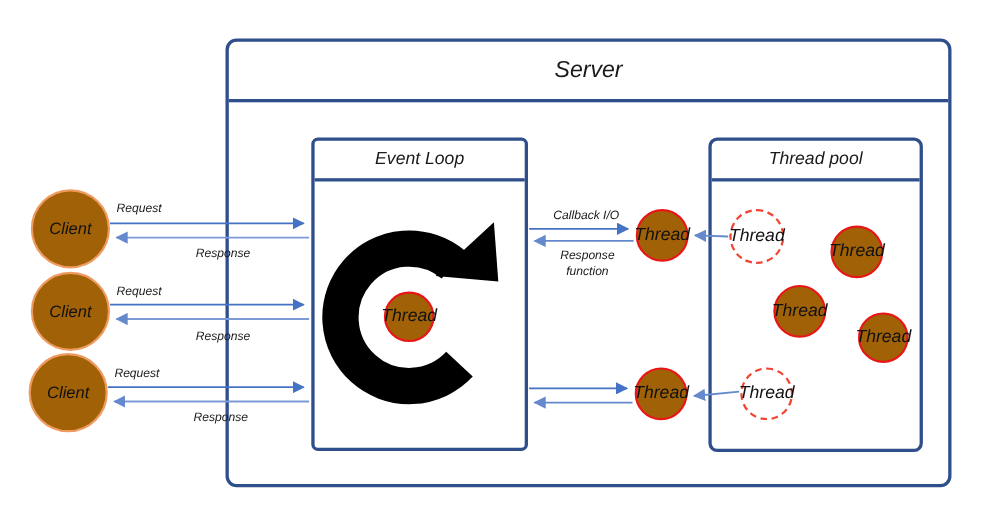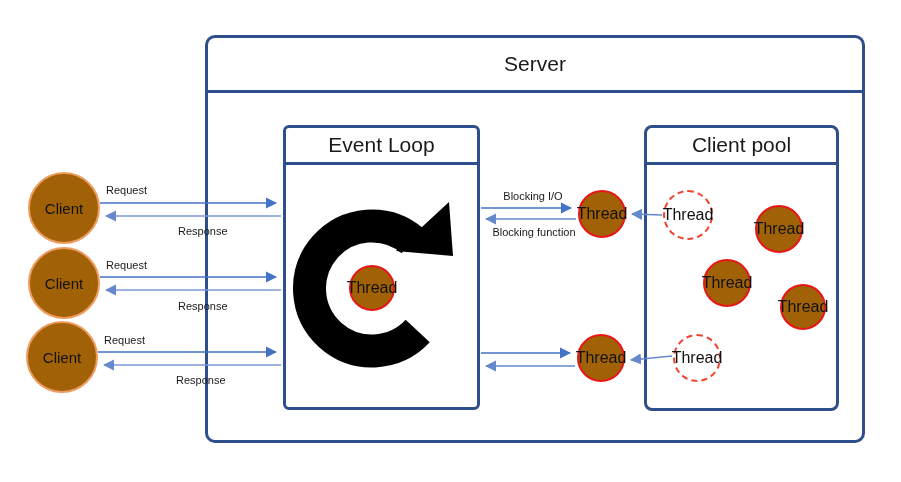--- a/index.html
+++ b/index.html
@@ -5,20 +5,21 @@
   * { margin: 0; padding: 0; box-sizing: border-box; }
   html, body { background: #ffffff; }
   body { font-family: "Liberation Sans", "DejaVu Sans", sans-serif; color: #111; }
 
   .canvas {
     position: relative;
     width: 901px;
     height: 482px;
     background: #ffffff;
     overflow: hidden;
+    font-style: italic;
   }
 
   
   .server-box {
     position: absolute;
     left: 205px; top: 35px;
     width: 660px; height: 408px;
     border: 3px solid #2f4e8c;
     border-radius: 10px;
     background: #ffffff;
@@ -31,21 +32,21 @@
   }
   .subbox {
     position: absolute;
     border: 3px solid #2f4e8c;
     background: #ffffff;
   }
   .subbox-header {
     height: 37px;
     border-bottom: 3px solid #2f4e8c;
     display: flex; align-items: center; justify-content: center;
-    font-size: 21px; color: #1a1a1a;
+    font-size: 16px; color: #1a1a1a;
   }
   .event-loop-box { left: 283px; top: 125px; width: 197px; height: 285px; border-radius: 6px; }
   .thread-pool-box { left: 644px; top: 125px; width: 195px; height: 286px; border-radius: 8px; }
 
   
   .arrows {
     position: absolute; left: 0; top: 0;
     width: 901px; height: 482px;
     pointer-events: none;
   }
@@ -98,21 +99,21 @@
   </div>
 
   <div class="subbox event-loop-box">
     <div class="subbox-header">
       <span>Event Loop</span>
     </div>
   </div>
 
   <div class="subbox thread-pool-box">
     <div class="subbox-header">
-      <span>Client pool</span>
+      <span>Thread pool</span>
     </div>
   </div>
 
   <svg class="arrows" viewBox="0 0 901 482" xmlns="http://www.w3.org/2000/svg">
     <defs>
       <marker id="headDark" viewBox="0 0 10 10" refX="9" refY="5" markerWidth="7" markerHeight="7" orient="auto">
         <path d="M0,0 L10,5 L0,10 Z" fill="#4472c4"></path>
       </marker>
       <marker id="headLight" viewBox="0 0 10 10" refX="9" refY="5" markerWidth="7" markerHeight="7" orient="auto">
         <path d="M0,0 L10,5 L0,10 Z" fill="#6589cc"></path>
@@ -153,22 +154,22 @@
     <span>Client</span>
   </div>
 
   <div class="lbl" style="left:106px; top:182px;">Request</div>
   <div class="lbl right" style="left:178px; top:223px; width:100px;">Response</div>
   <div class="lbl" style="left:106px; top:257px;">Request</div>
   <div class="lbl right" style="left:178px; top:298px; width:100px;">Response</div>
   <div class="lbl" style="left:104px; top:332px;">Request</div>
   <div class="lbl right" style="left:176px; top:372px; width:100px;">Response</div>
 
-  <div class="lbl center" style="left:486px; top:188px; width:94px;">Blocking I/O</div>
-  <div class="lbl center wrap" style="left:489px; top:225px; width:90px;">Blocking function</div>
+  <div class="lbl center" style="left:486px; top:188px; width:94px;">Callback I/O</div>
+  <div class="lbl center wrap" style="left:489px; top:225px; width:90px;">Response function</div>
 
   <div class="circle thread-circle small" style="left:349px; top:265px;">
     <span>Thread</span>
   </div>
 
   <div class="circle thread-circle" style="left:578px; top:190px;">
     <span>Thread</span>
   </div>
   <div class="circle thread-circle" style="left:577px; top:334px;">
     <span>Thread</span>

